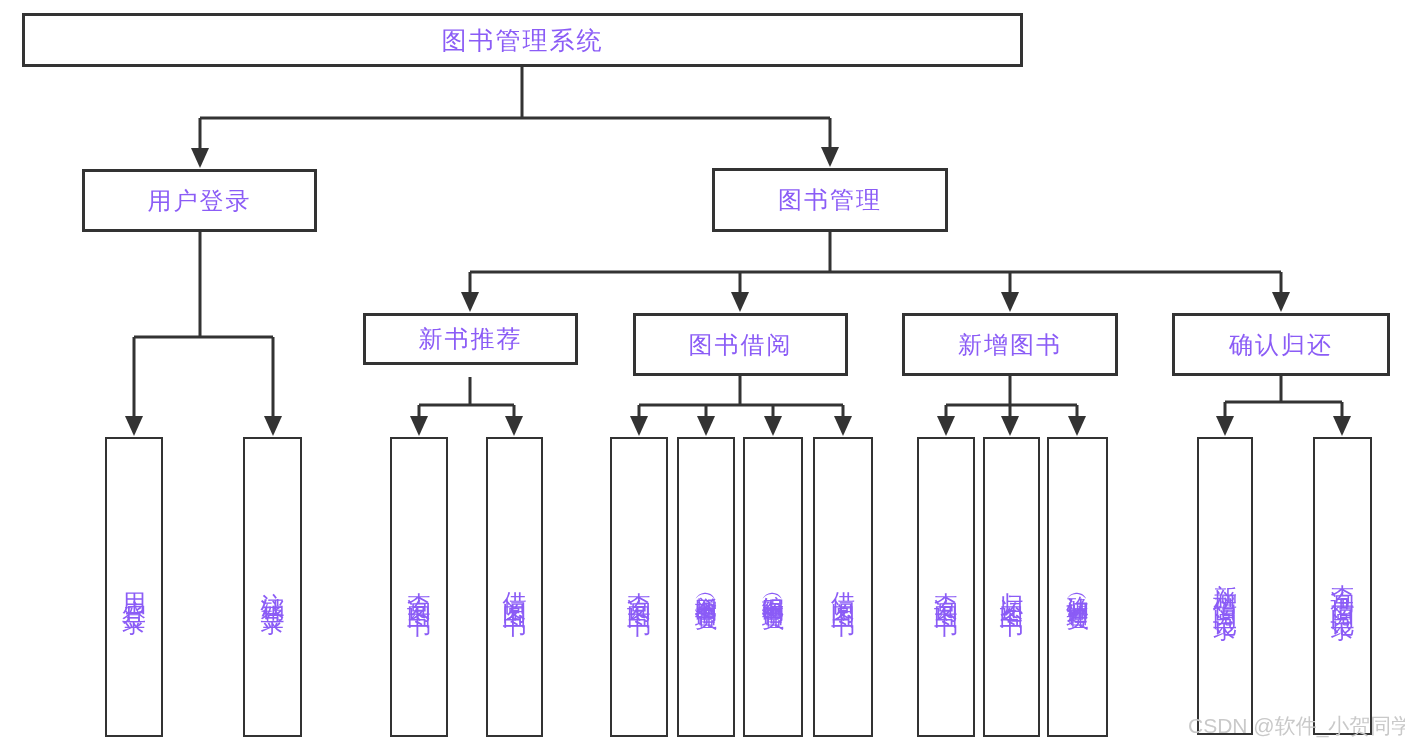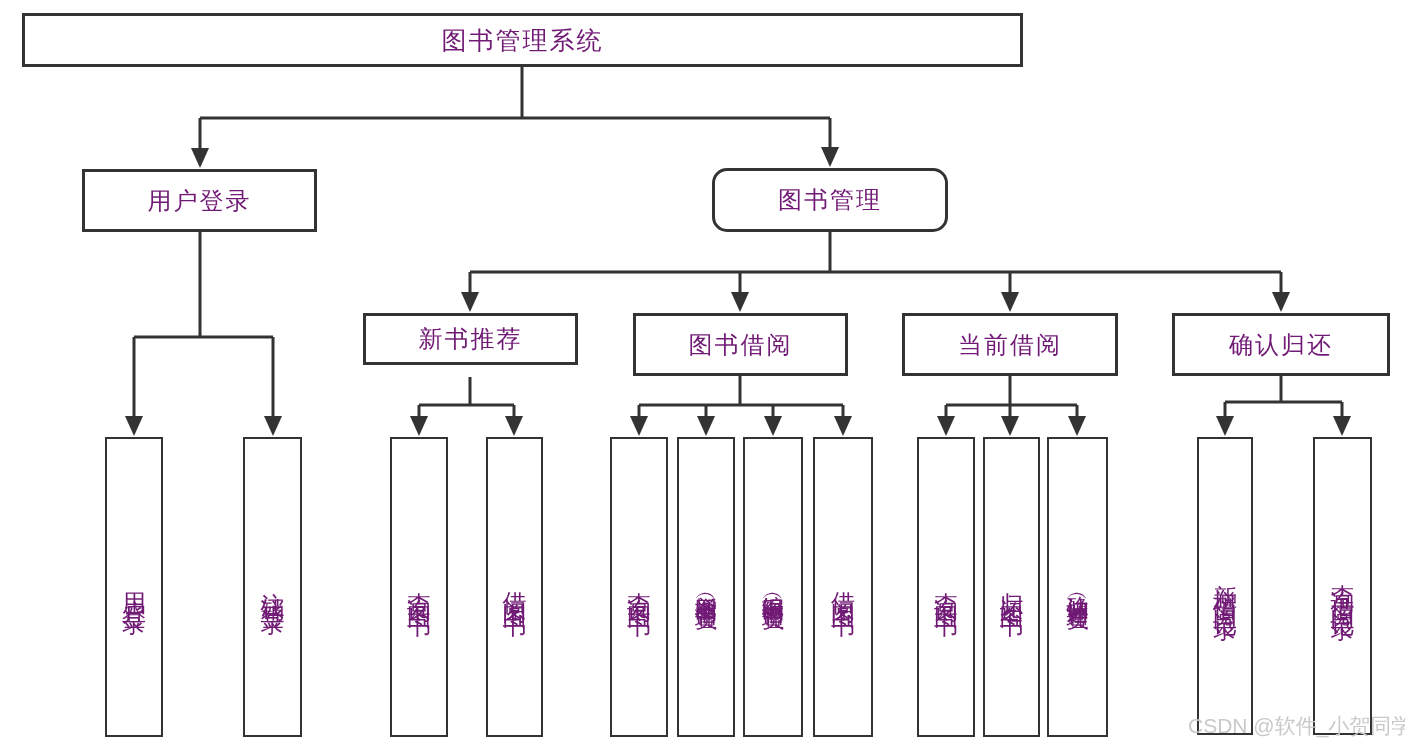--- a/index.html
+++ b/index.html
@@ -13,21 +13,21 @@
   #connectors{position:absolute;left:0;top:0;z-index:1;}
   .box{
     position:absolute;
     box-sizing:border-box;
     background:#ffffff;
     border:3px solid #333333;
     display:flex;
     align-items:center;
     justify-content:center;
     z-index:2;
-    color:#701a75;
+    color:#8b5cf6;
   }
   .box.h{
     font-size:24px;
     letter-spacing:2px;
     white-space:nowrap;
   }
   .box.top{font-size:25px;}
   .box.v{
     border-width:2px;
     writing-mode:vertical-rl;
@@ -79,25 +79,25 @@
       <polygon points="1001,416 1019,416 1010,436"></polygon>
       <polygon points="1068,416 1086,416 1077,436"></polygon>
       <polygon points="1216,416 1234,416 1225,436"></polygon>
       <polygon points="1333,416 1351,416 1342,436"></polygon>
     </g>
 </svg>
 
 <div class="box h top" style="left:22px;top:13px;width:1001px;height:54px;">图书管理系统</div>
 
 <div class="box h" style="left:82px;top:169px;width:235px;height:63px;">用户登录</div>
-<div class="box h" style="left:712px;top:168px;width:236px;height:64px;border-radius:15px;">图书管理</div>
+<div class="box h" style="left:712px;top:168px;width:236px;height:64px;">图书管理</div>
 
 <div class="box h" style="left:363px;top:313px;width:215px;height:52px;">新书推荐</div>
 <div class="box h" style="left:633px;top:313px;width:215px;height:63px;text-align:center;">图书借阅</div>
-<div class="box h" style="left:902px;top:313px;width:216px;height:63px;">当前借阅</div>
+<div class="box h" style="left:902px;top:313px;width:216px;height:63px;">新增图书</div>
 <div class="box h" style="left:1172px;top:313px;width:218px;height:63px;">确认归还</div>
 
 <div class="box v" style="left:105px;top:437px;width:58px;height:300px;">用户登录</div>
 <div class="box v" style="left:243px;top:437px;width:59px;height:300px;">注销登录</div>
 
 <div class="box v" style="left:390px;top:437px;width:58px;height:300px;">查询图书</div>
 <div class="box v" style="left:486px;top:437px;width:57px;height:300px;">借阅图书</div>
 
 <div class="box v" style="left:610px;top:437px;width:58px;height:300px;">查询图书</div>
 <div class="box v tight" style="left:677px;top:437px;width:58px;height:300px;">新增图书（管理员）</div>

